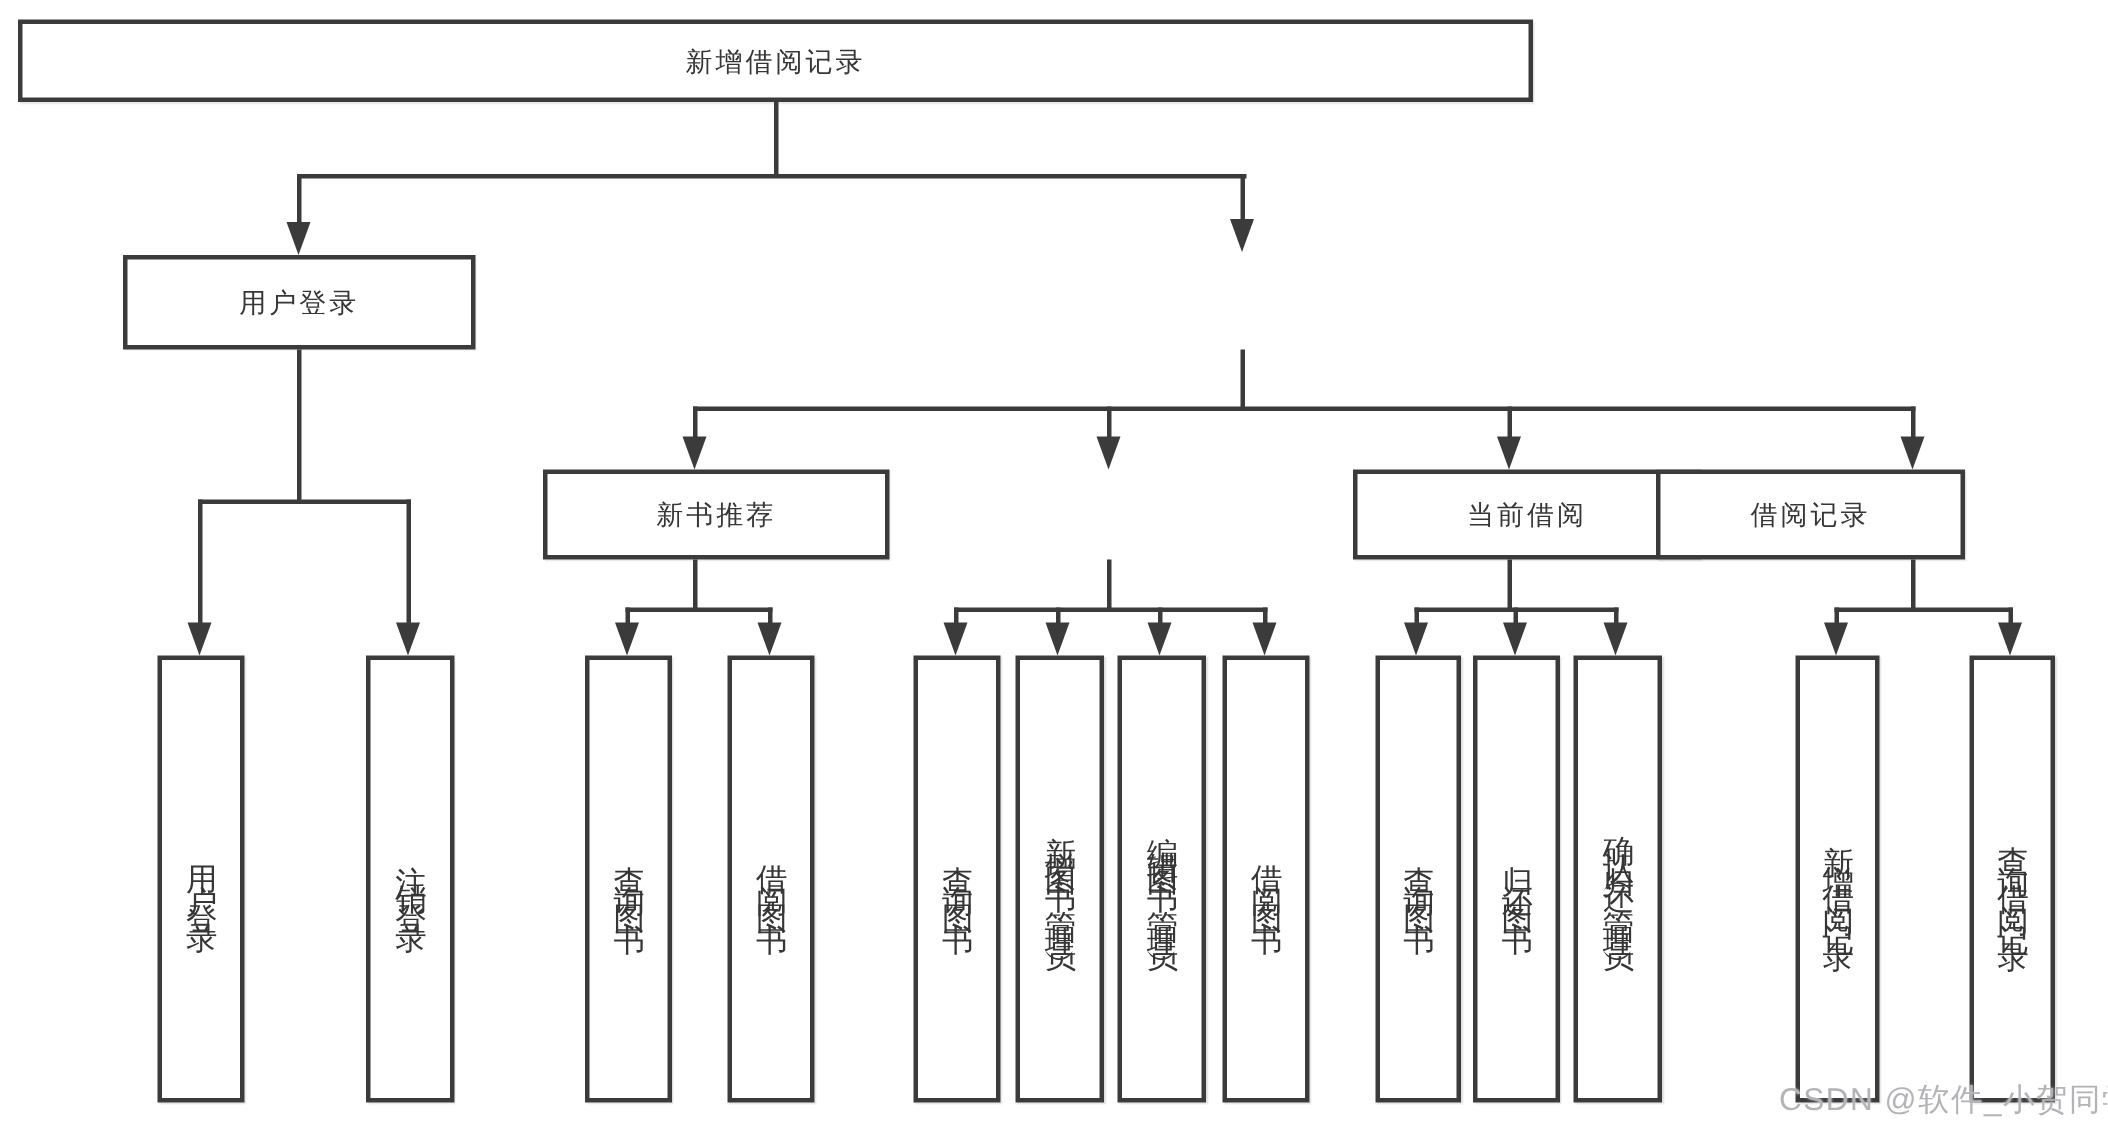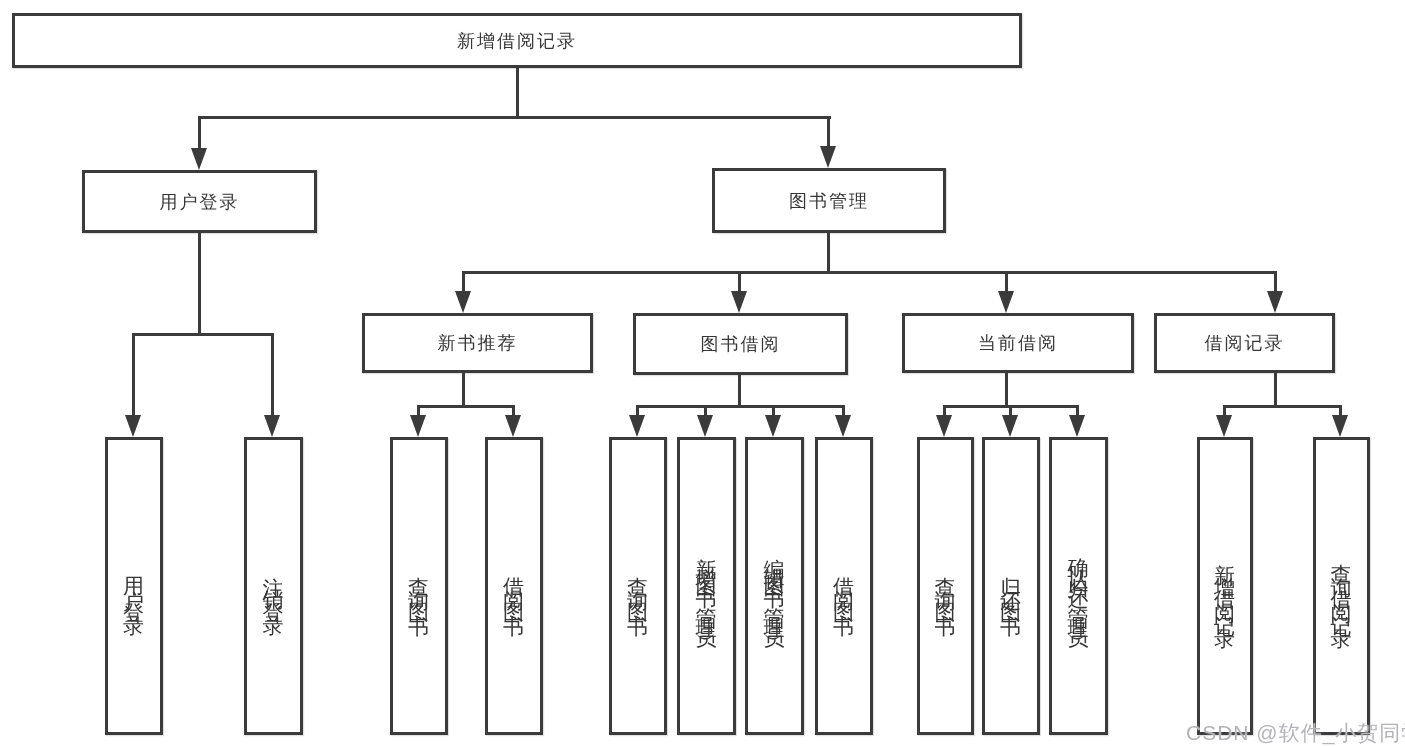--- a/index.html
+++ b/index.html
@@ -52,34 +52,28 @@
 
 <div id="canvas">
 
   <div class="box h" style="left:12px;top:13px;width:1010px;height:55px">
     <span>新增借阅记录</span>
   </div>
 
   <div class="box h" style="left:82px;top:170px;width:235px;height:63px">
     <span>用户登录</span>
   </div>
-  <div class="box h" style="left:712px;top:168px;width:234px;height:65px">
-    <span>图书管理</span>
-  </div>
 
   <div class="box h" style="left:362px;top:313px;width:231px;height:60px">
     <span>新书推荐</span>
   </div>
-  <div class="box h" style="left:633px;top:313px;width:215px;height:62px">
-    <span>图书借阅</span>
-  </div>
   <div class="box h" style="left:902px;top:313px;width:232px;height:60px">
     <span>当前借阅</span>
   </div>
-  <div class="box h" style="left:1154px;top:313px;width:181px;height:60px">
+  <div class="box h" style="left:1104px;top:313px;width:206px;height:60px">
     <span>借阅记录</span>
   </div>
 
   <div class="box v" style="left:105px;top:437px;width:58px;height:298px">
     <span>用户登录</span>
   </div>
   <div class="box v" style="left:244px;top:437px;width:59px;height:298px">
     <span>注销登录</span>
   </div>
 

